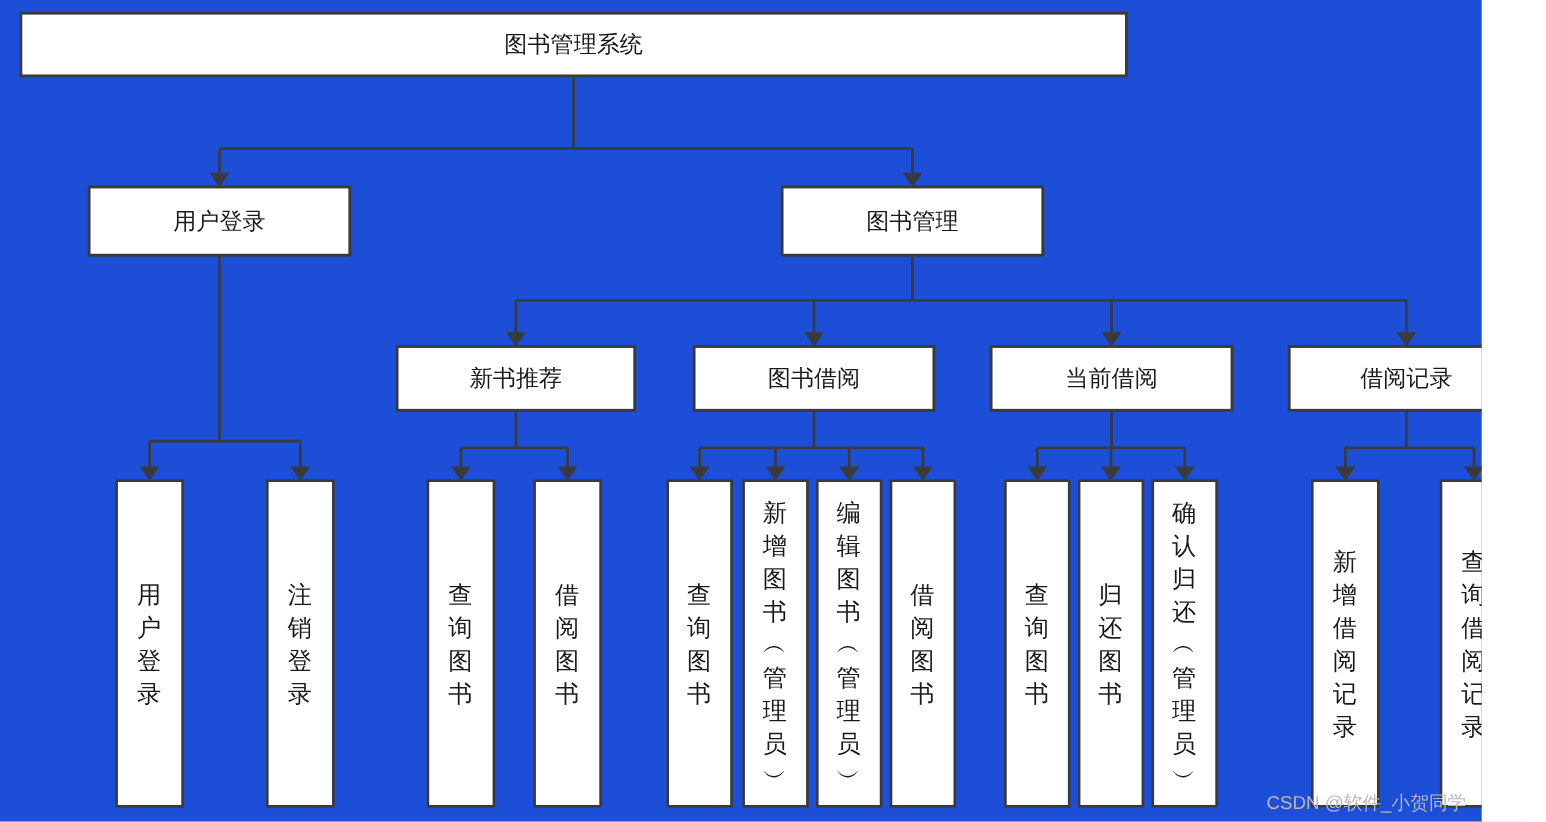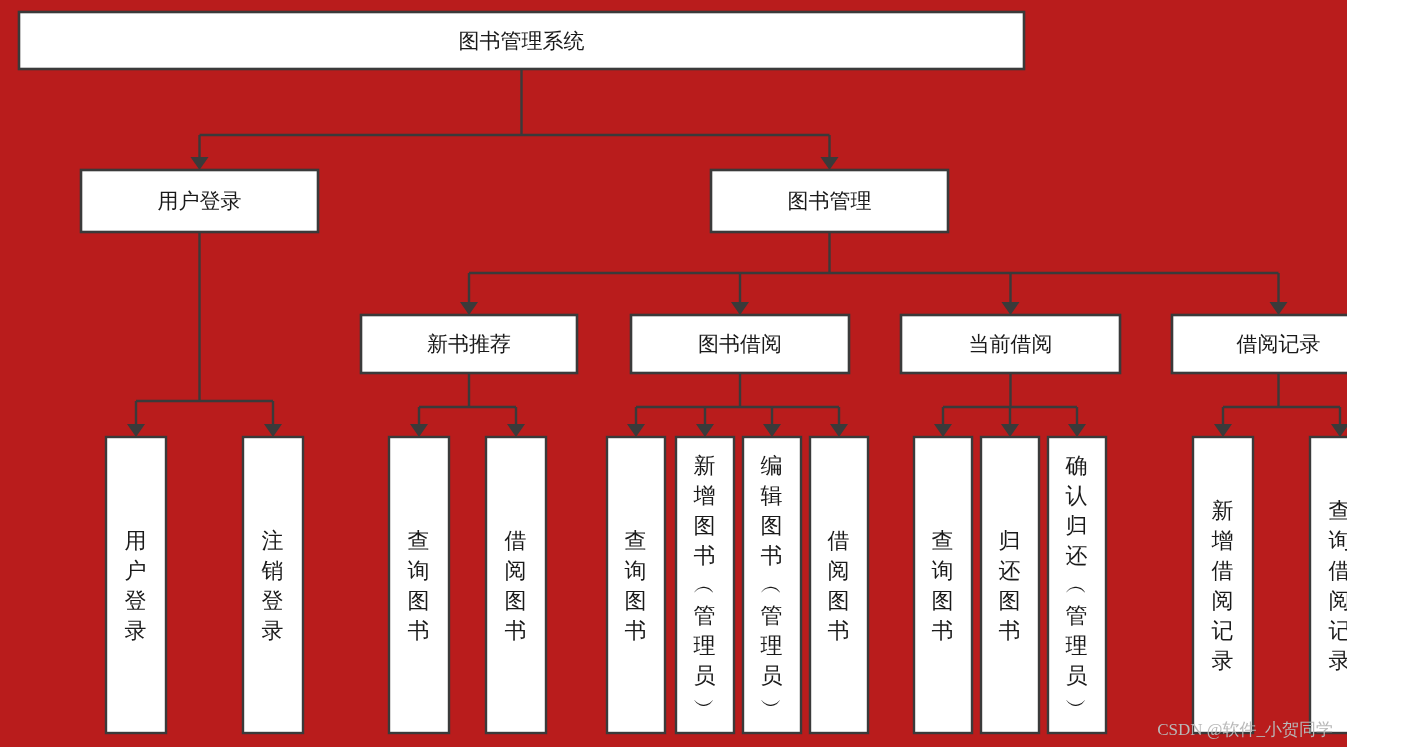--- a/index.html
+++ b/index.html
@@ -8,21 +8,21 @@
     padding: 0;
     background: #ffffff;
   }
   body {
     font-family: "DejaVu Sans", "Liberation Sans", sans-serif;
   }
   #diagram-root {
     position: relative;
     width: 1347px;
     height: 747px;
-    background: #b91c1c;
+    background: #1d4ed8;
     overflow: hidden;
   }
   svg#chart-svg {
     position: absolute;
     top: 0;
     left: 0;
     width: 1405px;
     height: 747px;
     display: block;
   }
@@ -57,21 +57,21 @@
     fill: #1a1a1a;
     font-family: "DejaVu Sans", "Liberation Sans", sans-serif;
     font-size: 22px;
     text-anchor: middle;
     letter-spacing: 1px;
   }
   .watermark {
     position: absolute;
     right: 14px;
     bottom: 6px;
-    font-family: Liberation Serif, serif;
+    font-family: Liberation Sans, sans-serif;
     font-size: 17px;
     color: #b9b9b9;
     white-space: nowrap;
     user-select: none;
   }
 </style>
 </head>
 <body>
 
 <div id="diagram-root">

